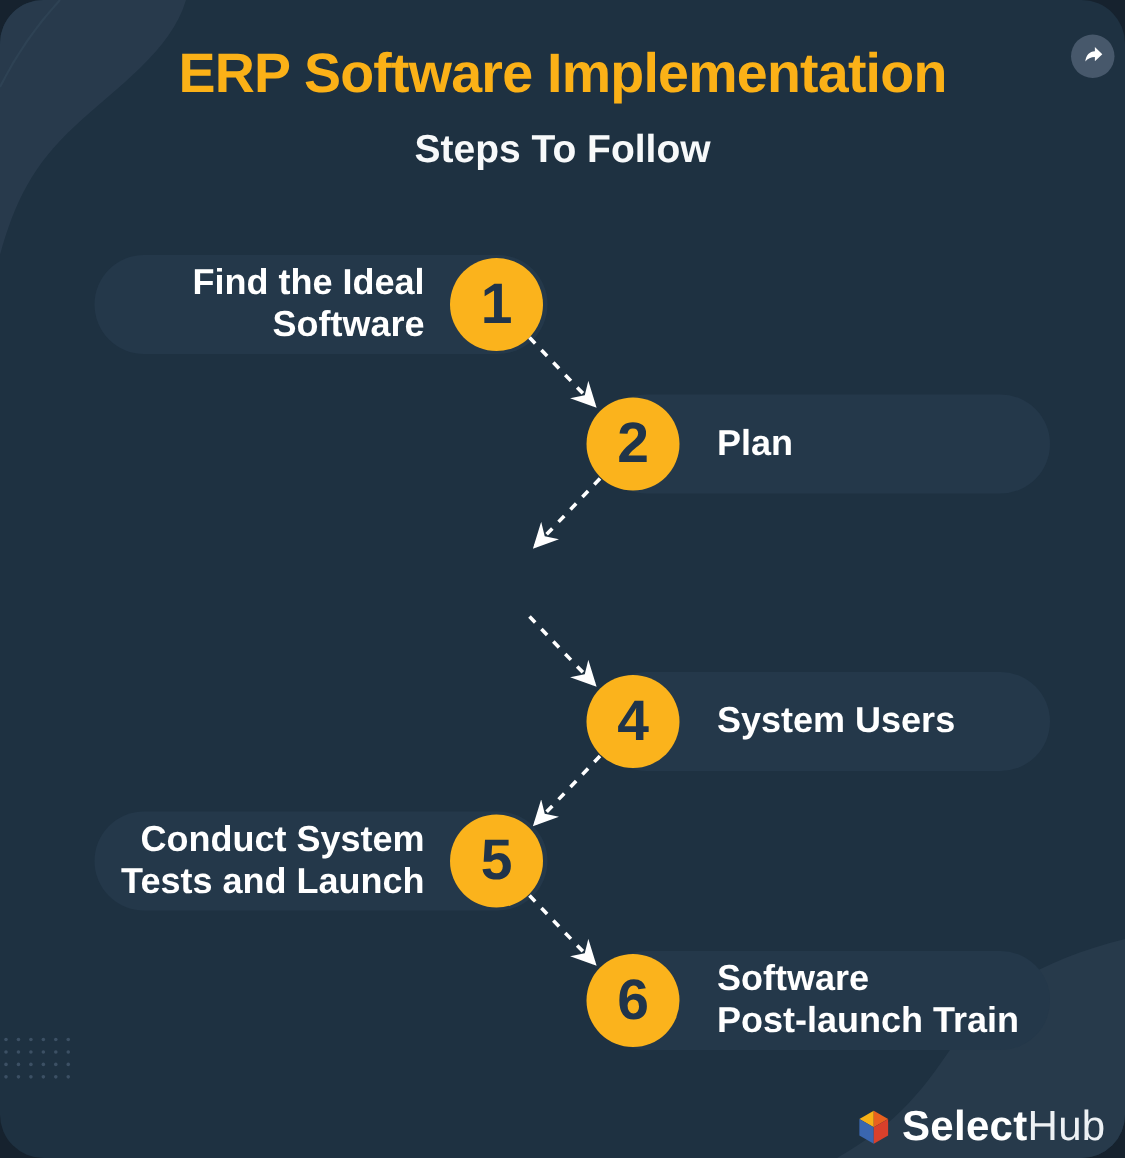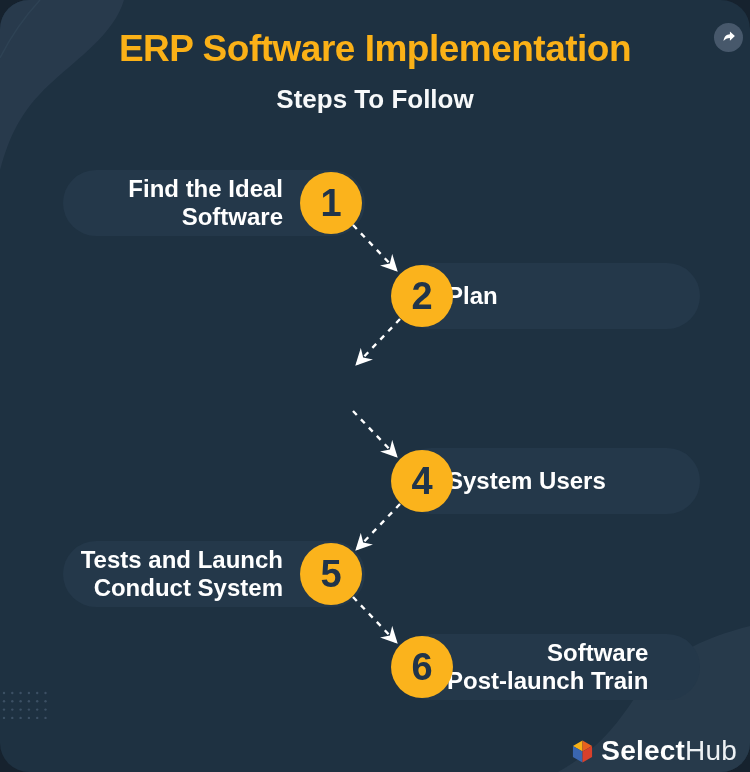--- a/index.html
+++ b/index.html
@@ -45,21 +45,21 @@
     position:absolute;top:0;height:66px;border-radius:33px;
     background:#24384A;
     display:flex;flex-direction:column;justify-content:center;
   }
   .pill.left{left:63px;width:302px;align-items:flex-end;padding-right:0;}
   .pill.right{left:398px;width:302px;align-items:flex-start;}
   .step-label{
     color:#FFFFFF;font-size:24px;font-weight:700;line-height:28px;
   }
   .pill.left .step-label{text-align:right;margin-right:82px;}
-  .pill.right .step-label{text-align:right;margin-left:49px;}
+  .pill.right .step-label{text-align:left;margin-left:80px;}
   .step-label span{display:block;}
   .num-circle{
     position:absolute;top:2px;width:62px;height:62px;border-radius:50%;
     background:#FBB31C;z-index:25;
     display:flex;align-items:center;justify-content:center;
     font-size:38px;font-weight:700;color:#20344A;
   }
   .num-circle.left{left:300px;}
   .num-circle.right{left:391px;}
 
@@ -157,22 +157,22 @@
       </div>
     </div>
     <div class="num-circle right">
       <span>4</span>
     </div>
   </div>
 
   <div class="step-row" style="top:541px;">
     <div class="pill left">
       <div class="step-label">
+        <span>Conduct System</span>
         <span>Tests and Launch</span>
-        <span>Conduct System</span>
       </div>
     </div>
     <div class="num-circle left">
       <span>5</span>
     </div>
   </div>
 
   <div class="step-row" style="top:634px;">
     <div class="pill right">
       <div class="step-label">

